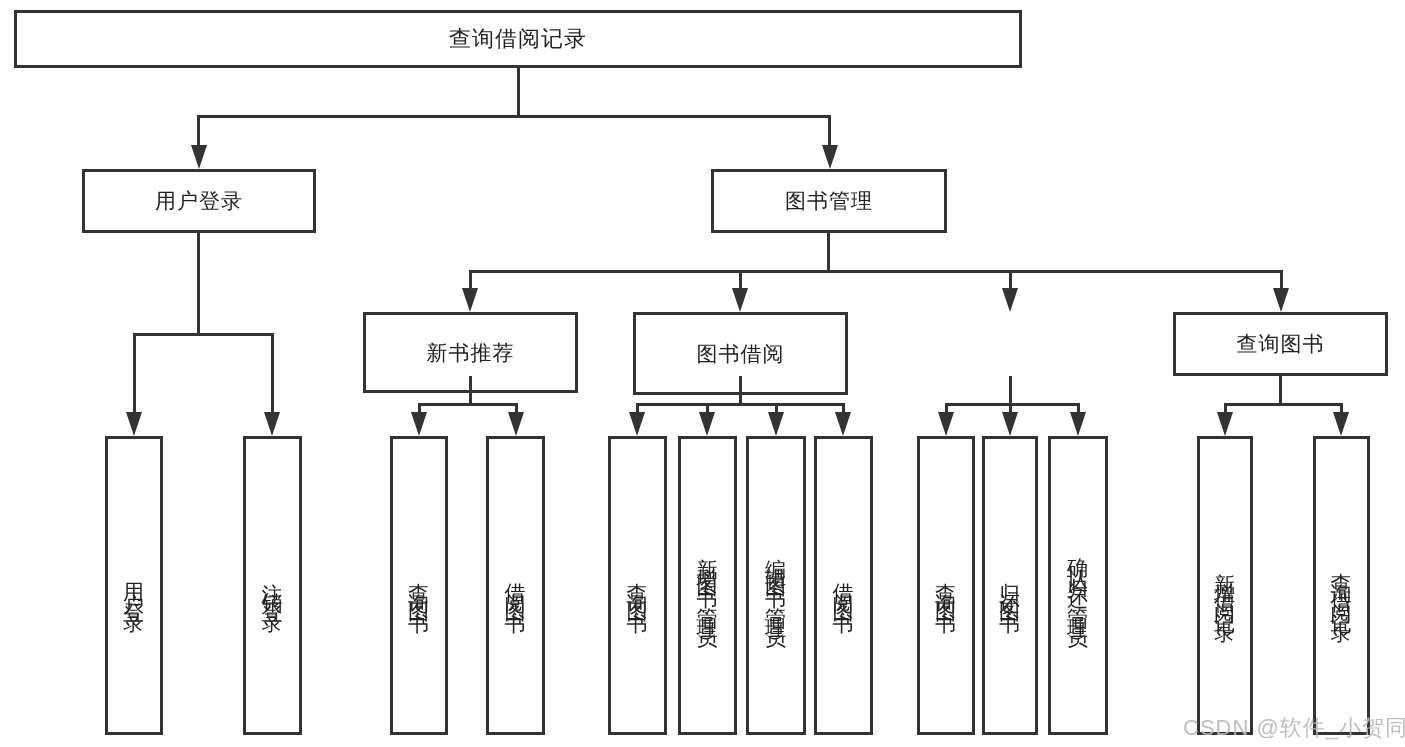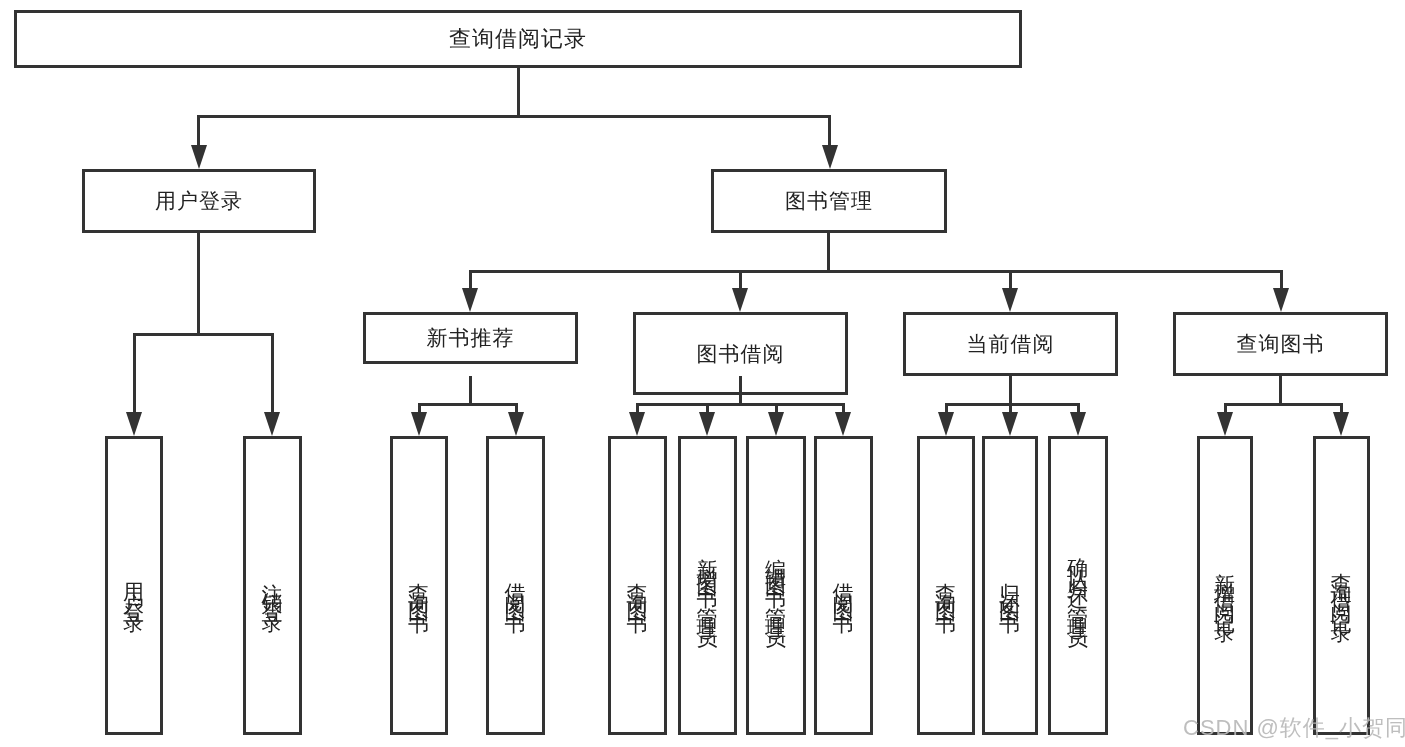--- a/index.html
+++ b/index.html
@@ -83,28 +83,25 @@
   <div class="line" style="left:469px; top:270px; width:813px; height:3px;"></div>
   <div class="line" style="left:469px; top:270px; width:3px; height:20px;"></div>
   <div class="arrow" style="left:462px; top:288px;"></div>
   <div class="line" style="left:739px; top:270px; width:3px; height:20px;"></div>
   <div class="arrow" style="left:732px; top:288px;"></div>
   <div class="line" style="left:1009px; top:270px; width:3px; height:20px;"></div>
   <div class="arrow" style="left:1002px; top:288px;"></div>
   <div class="line" style="left:1280px; top:270px; width:3px; height:20px;"></div>
   <div class="arrow" style="left:1273px; top:288px;"></div>
 
-  <div class="box hbox" style="left:363px; top:312px; width:215px; height:52px;">
+  <div class="box hbox" style="left:363px; top:312px; width:215px; height:81px;">
     <span>新书推荐</span>
   </div>
   <div class="box hbox" style="left:633px; top:312px; width:215px; height:83px;">
     <span>图书借阅</span>
-  </div>
-  <div class="box hbox" style="left:903px; top:312px; width:215px; height:64px;">
-    <span>当前借阅</span>
   </div>
   <div class="box hbox" style="left:1173px; top:312px; width:215px; height:64px;">
     <span>查询图书</span>
   </div>
 
   <div class="line" style="left:469px; top:376px; width:3px; height:30px;"></div>
   <div class="line" style="left:418px; top:403px; width:100px; height:3px;"></div>
   <div class="line" style="left:418px; top:403px; width:3px; height:11px;"></div>
   <div class="arrow" style="left:411px; top:412px;"></div>
   <div class="line" style="left:515px; top:403px; width:3px; height:11px;"></div>

